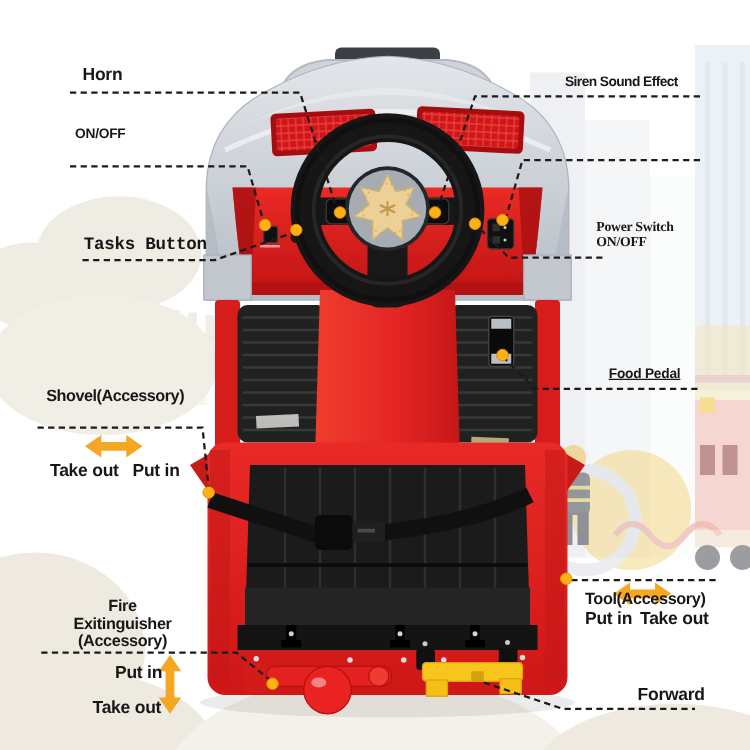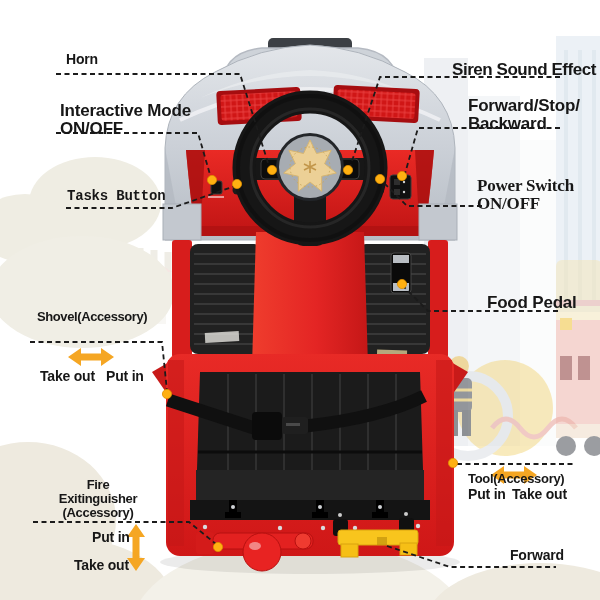--- a/index.html
+++ b/index.html
@@ -6,21 +6,21 @@
   #stage{
     position:relative;width:600px;height:600px;overflow:hidden;
     background:#0ea5e9;
     font-family:"Liberation Sans","DejaVu Sans",sans-serif;
   }
   #stage svg{position:absolute;left:0;top:0;}
   .lbl{
     position:absolute;font-weight:700;color:#171717;
     line-height:1.06;letter-spacing:-0.2px;white-space:nowrap;
   }
-  .fs14{font-size:14px;} .fs135{font-size:17px;} .fs13{font-size:13px;}
+  .fs14{font-size:14px;} .fs135{font-size:11px;} .fs13{font-size:13px;}
   .right{text-align:center;white-space:normal;}
 </style>
 </head>
 <body>
 
 <div id="stage">
 
   <svg width="600" height="600" viewBox="0 0 600 600">
     <defs>
       <linearGradient id="hoodGrad" x1="0" y1="0" x2="0" y2="1">
@@ -272,39 +272,34 @@
     <g fill="#f5a623">
       <path d="M68,357 L81,348 L81,353.5 L101,353.5 L101,348 L114,357 L101,366 L101,360.5 L81,360.5 L81,366 Z"></path>
       <path d="M491,475 L504,466 L504,471.5 L524,471.5 L524,466 L537,475 L524,484 L524,478.5 L504,478.5 L504,484 Z"></path>
       <path d="M136,524 L145,537 L139.5,537 L139.5,558 L145,558 L136,571 L127,558 L132.5,558 L132.5,537 L127,537 Z"></path>
     </g>
   </svg>
 
   <div class="lbl fs14" style="left:66px;top:52px;"><span>Horn</span></div>
 
   <div class="lbl fs135" style="left:60px;top:102px;">
-    <div>Interactive Mode</div>
     <div>ON/OFF</div>
   </div>
 
   <div class="lbl fs14" style="left:67px;top:189px;font-family:Liberation Mono, monospace;"><span>Tasks Button</span></div>
 
   <div class="lbl fs135" style="left:452px;top:61px;letter-spacing:-0.45px;"><span>Siren Sound Effect</span></div>
 
-  <div class="lbl fs135" style="left:468px;top:97px;">
-    <div>Forward/Stop/</div>
-    <div>Backward</div>
-  </div>
 
   <div class="lbl fs135" style="left:477px;top:177px;font-family:Liberation Serif, serif;">
     <div>Power Switch</div>
     <div>ON/OFF</div>
   </div>
 
-  <div class="lbl fs135" style="left:487px;top:294px;"><span>Food Pedal</span></div>
+  <div class="lbl fs135" style="left:487px;top:294px;text-decoration:underline;"><span>Food Pedal</span></div>
 
   <div class="lbl fs13" style="left:37px;top:310px;letter-spacing:-0.4px;"><span>Shovel(Accessory)</span></div>
   <div class="lbl fs14" style="left:40px;top:369px;"><span>Take out</span></div>
   <div class="lbl fs14" style="left:106px;top:369px;"><span>Put in</span></div>
 
   <div class="lbl fs13 right" style="left:55px;top:478px;width:86px;letter-spacing:-0.3px;">
     <div>Fire</div>
     <div>Exitinguisher</div>
     <div>(Accessory)</div>
   </div>

